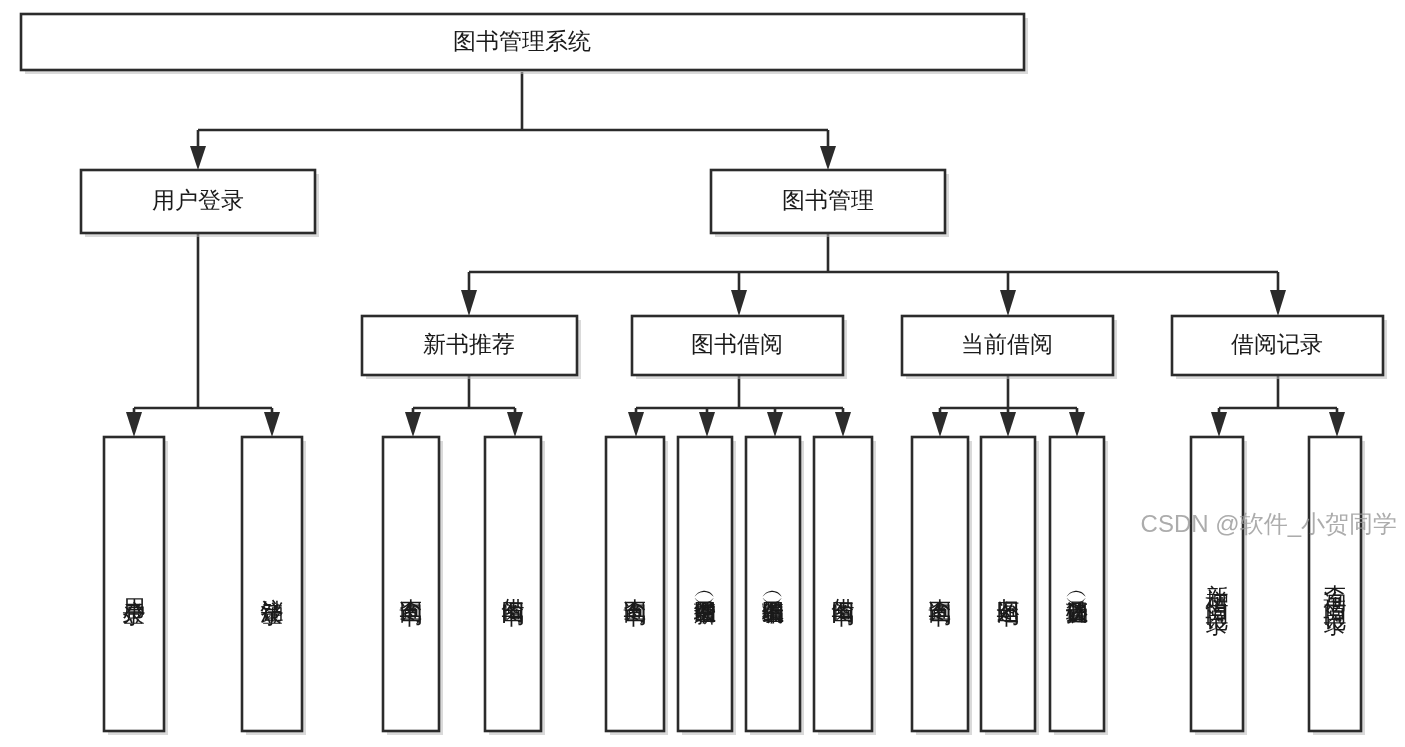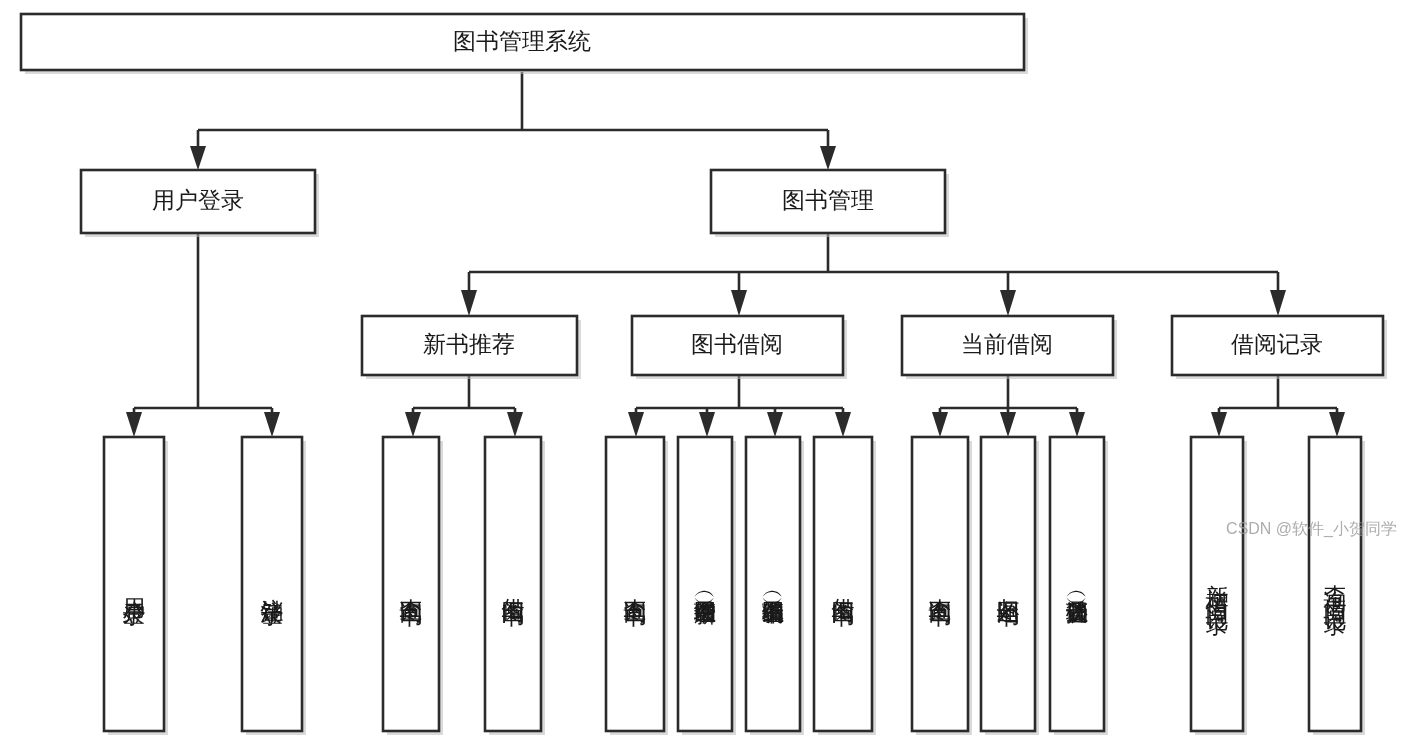--- a/index.html
+++ b/index.html
@@ -66,21 +66,21 @@
     justify-content: center;
     letter-spacing: 2px;
     white-space: nowrap;
     pointer-events: none;
   }
   .watermark {
     position: absolute;
     right: 8px;
     bottom: 4px;
     font-family: "Liberation Sans", "DejaVu Sans", sans-serif;
-    font-size: 16px;
+    font-size: 24px;
     color: #9a9a9a;
     opacity: 0.82;
     white-space: nowrap;
   }
 </style>
 </head>
 <body>
 
 <div id="diagram-root">
 

